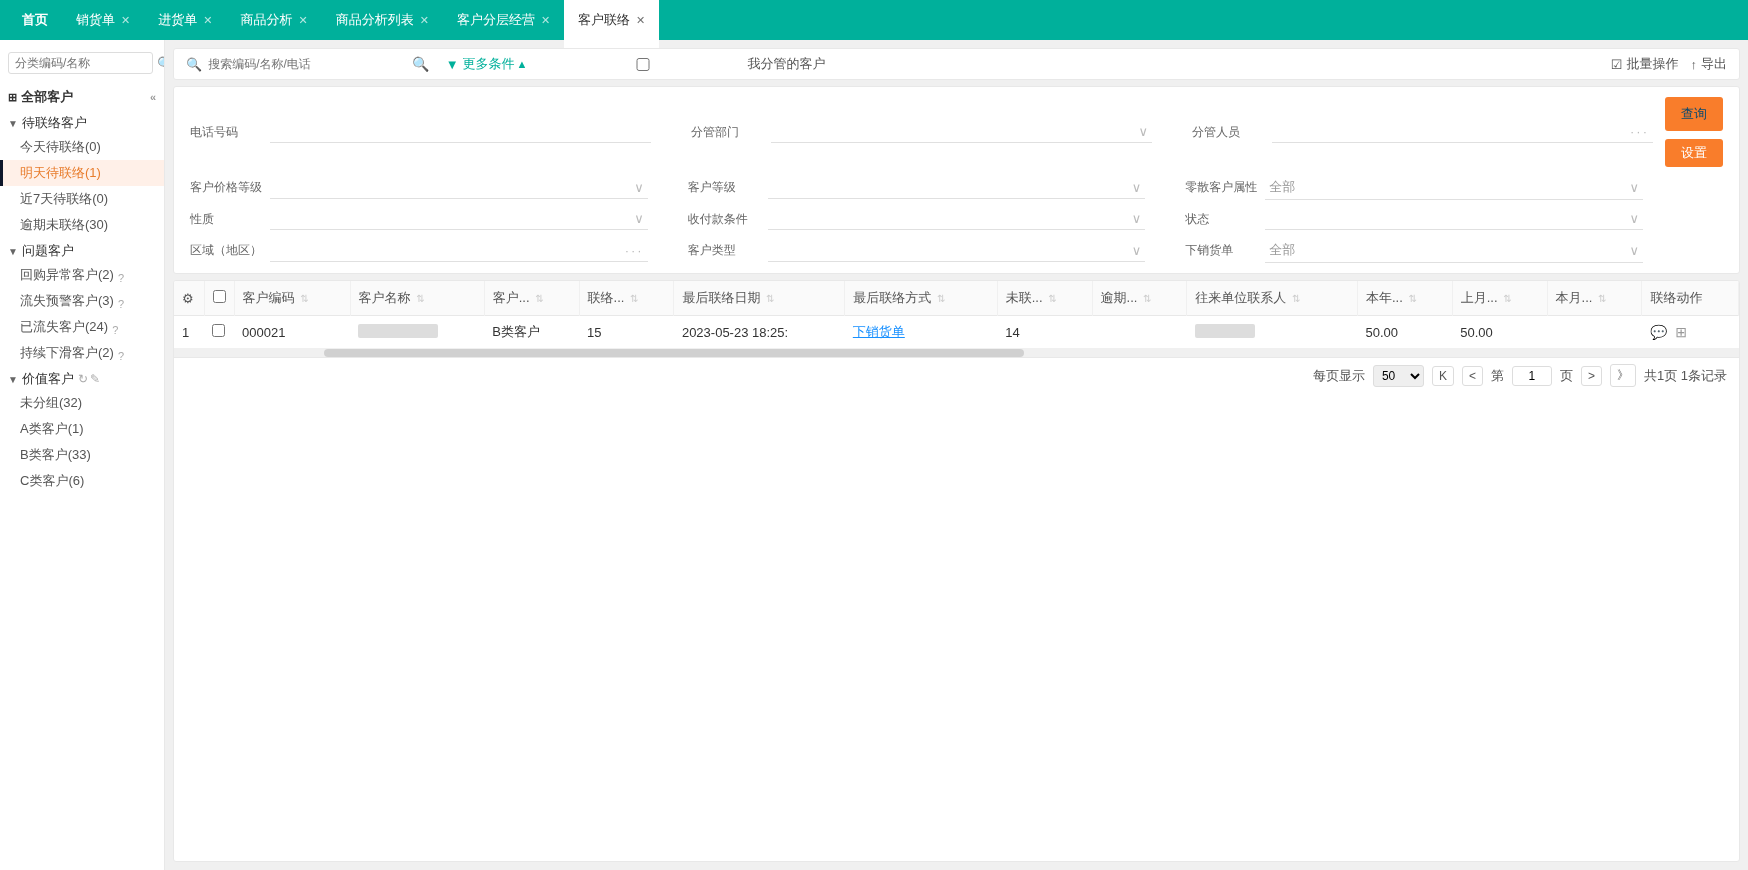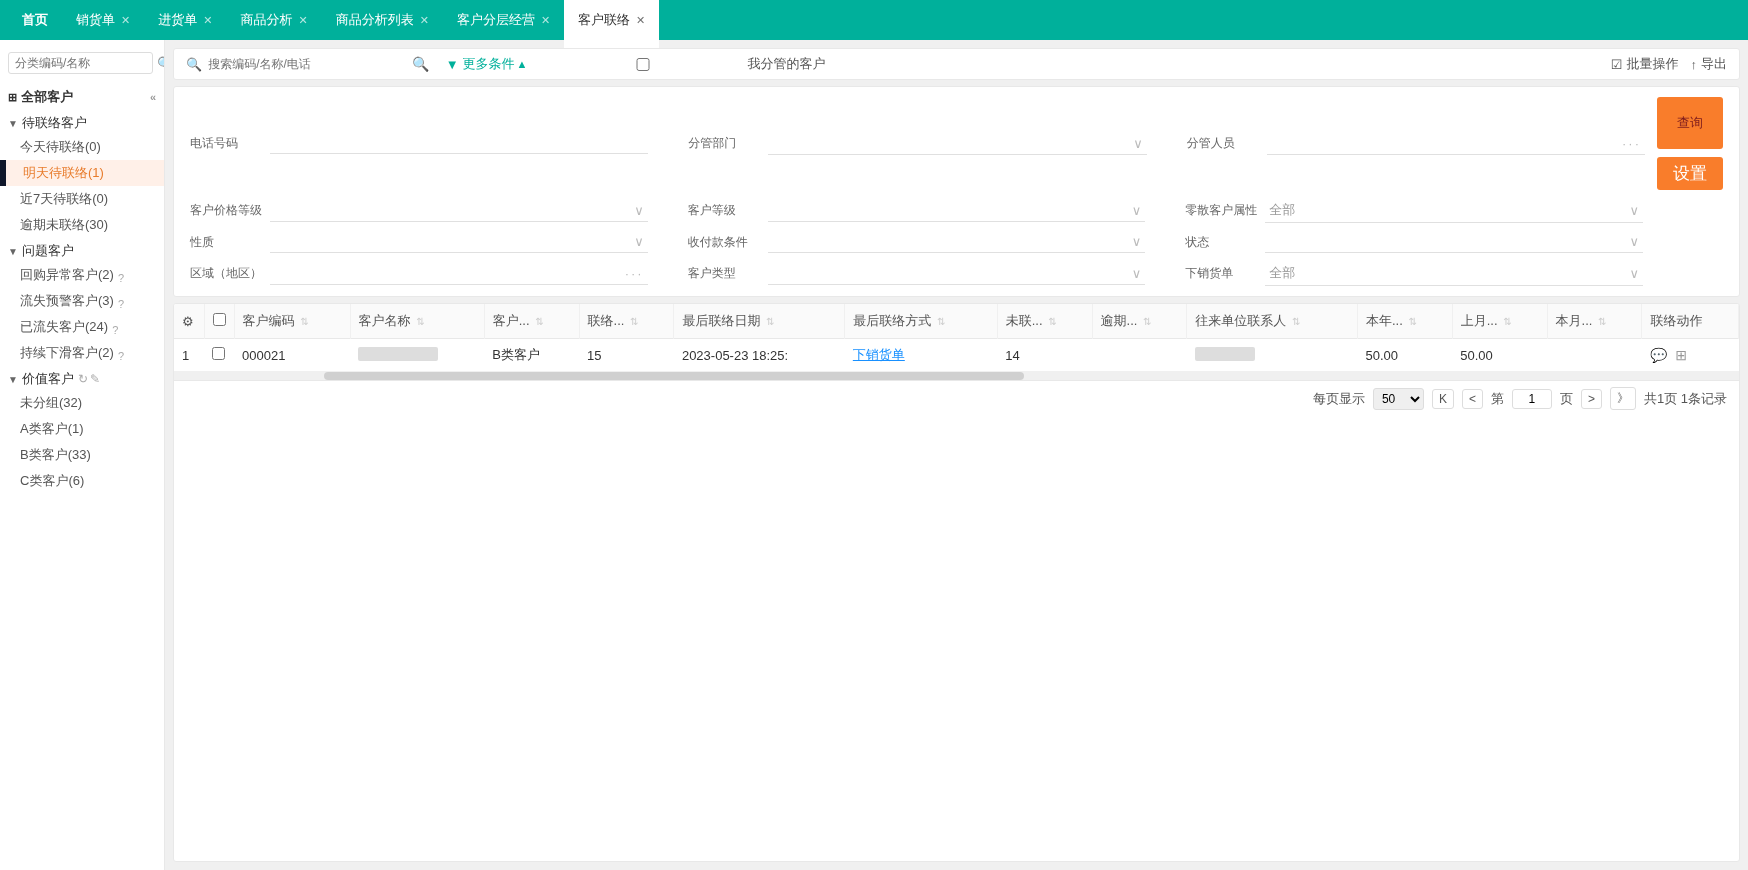--- a/index.html
+++ b/index.html
@@ -104,21 +104,21 @@
       padding: 4px 20px 4px 20px;
       cursor: pointer;
       color: #555;
       font-size: 12px;
       display: flex;
       align-items: flex-end;
     }
     .sidebar-item.active {
       background: #fff0e8;
       color: #e87c2c;
-      border-left: 6px solid #0f172a;
+      border-left: 3px solid #0f172a;
       padding-left: 17px;
     }
     .sidebar-item .help-icon {
       margin-left: 4px;
       color: #aaa;
       font-size: 11px;
     }
 
     
     .content-area {
@@ -229,36 +229,36 @@
       cursor: pointer;
     }
     .filter-select .chevron { margin-left: auto; color: #bbb; }
     .filter-select .dots { margin-left: auto; color: #bbb; letter-spacing: 2px; }
     .filter-divider {
       width: 40px;
       flex-shrink: 0;
     }
     .query-btn {
       background: #f97d2b;
-      color: #7f1d1d;
+      color: #0c4a6e;
       border: none;
-      padding: 17px 16px;
+      padding: 8px 16px;
       border-radius: 3px;
       cursor: pointer;
       font-size: 13px;
       white-space: nowrap;
     }
     .settings-btn {
       background: #f97d2b;
       color: white;
       border: none;
       padding: 5px 16px;
       border-radius: 3px;
       cursor: pointer;
-      font-size: 17px;
+      font-size: 13px;
       margin-top: 4px;
       white-space: nowrap;
     }
     .btn-col {
       display: flex;
       flex-direction: column;
       gap: 4px;
       margin-left: 12px;
       flex-shrink: 0;
     }

